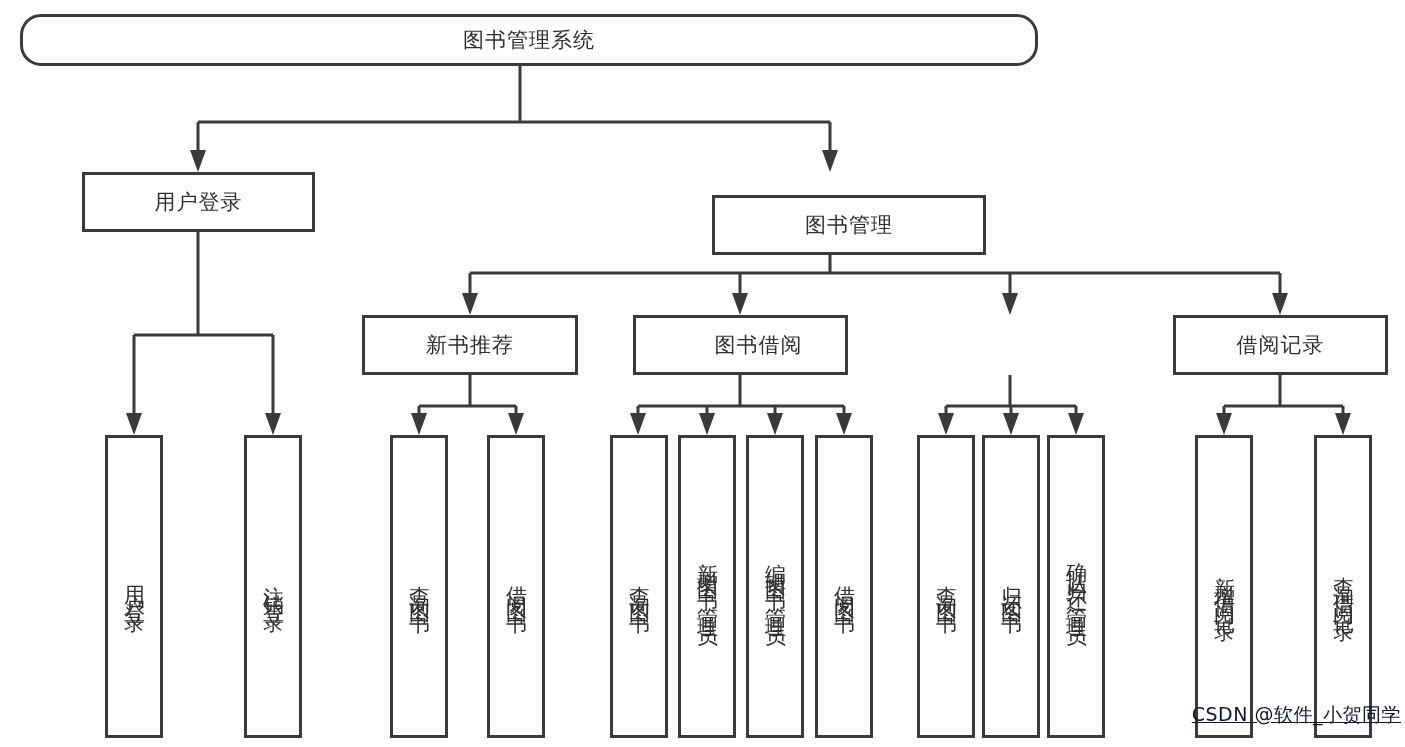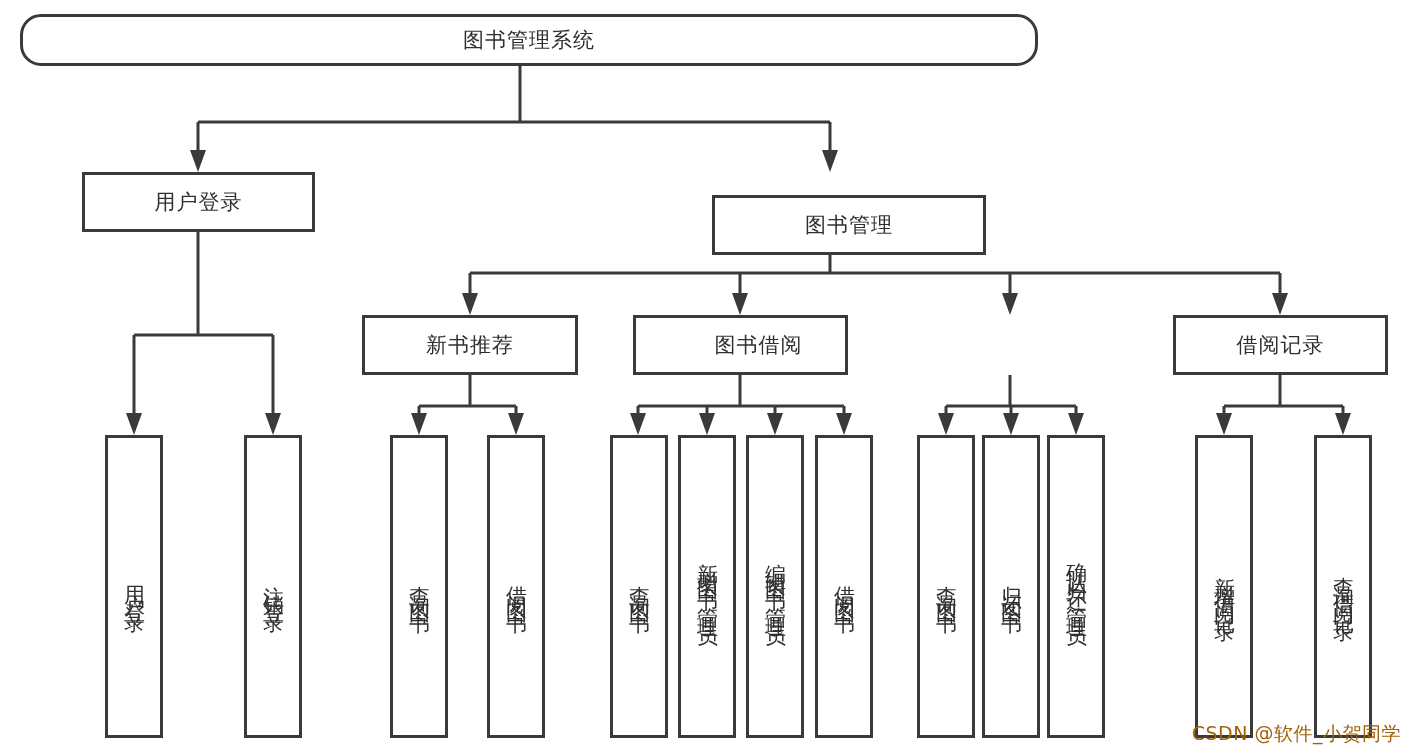--- a/index.html
+++ b/index.html
@@ -32,25 +32,26 @@
   }
   .vbox span {
     writing-mode:vertical-rl;
     font-size:21px; color:#2f2f2f;
     line-height:1.0;
     letter-spacing:9px;
     white-space:nowrap;
   }
   #watermark {
     position:absolute;
-    right:4px; bottom:0;
+    right:4px; bottom:19px;
     font-size:19px;
-    color:#a16207;
+    color:#0f172a;
     z-index:3;
     letter-spacing:0.5px;
+    text-decoration:underline;
   }
 </style>
 </head>
 <body>
 
 <div id="canvas">
 
   <svg id="connectors" viewBox="0 0 1405 747" xmlns="http://www.w3.org/2000/svg">
     <path fill="none" stroke="#3a3a3a" stroke-width="3" d="
       M520 66 V122  M198 122 H830  M198 122 V153  M830 122 V153

